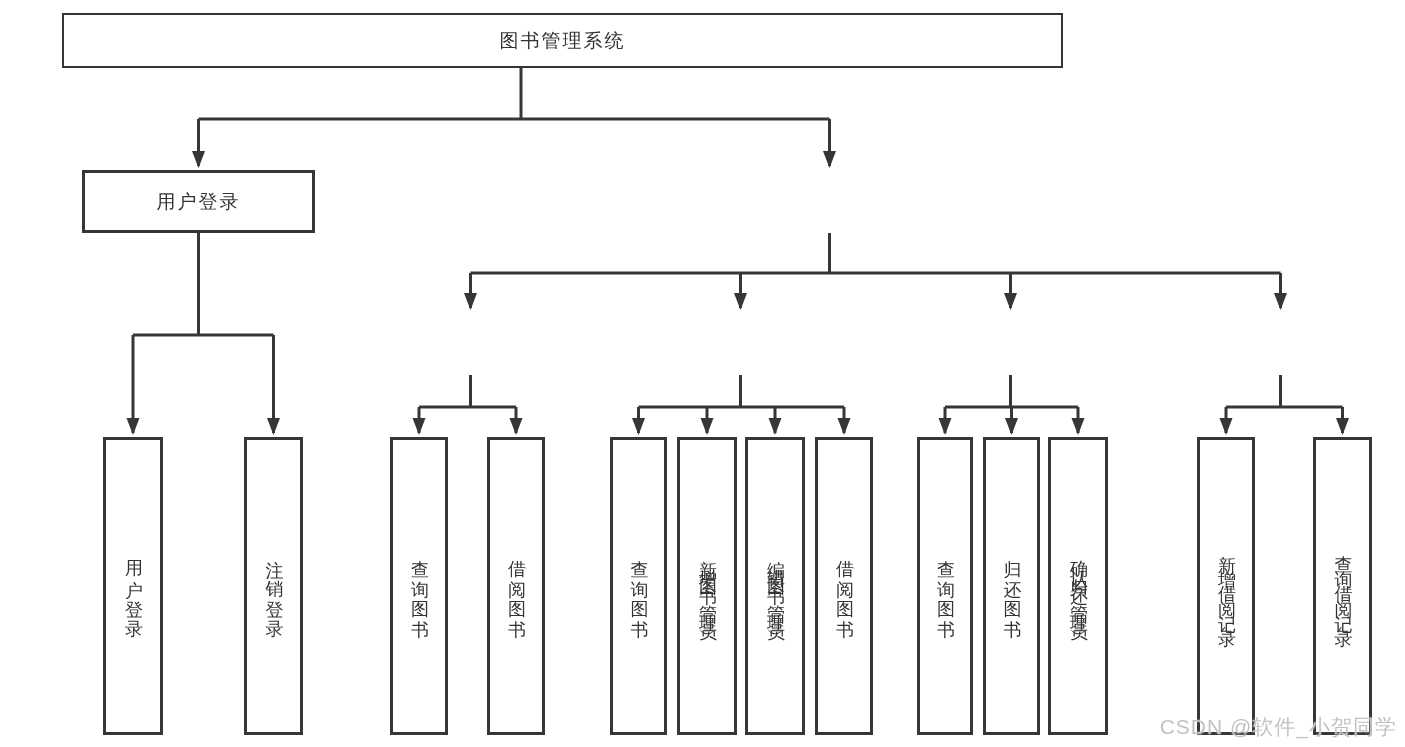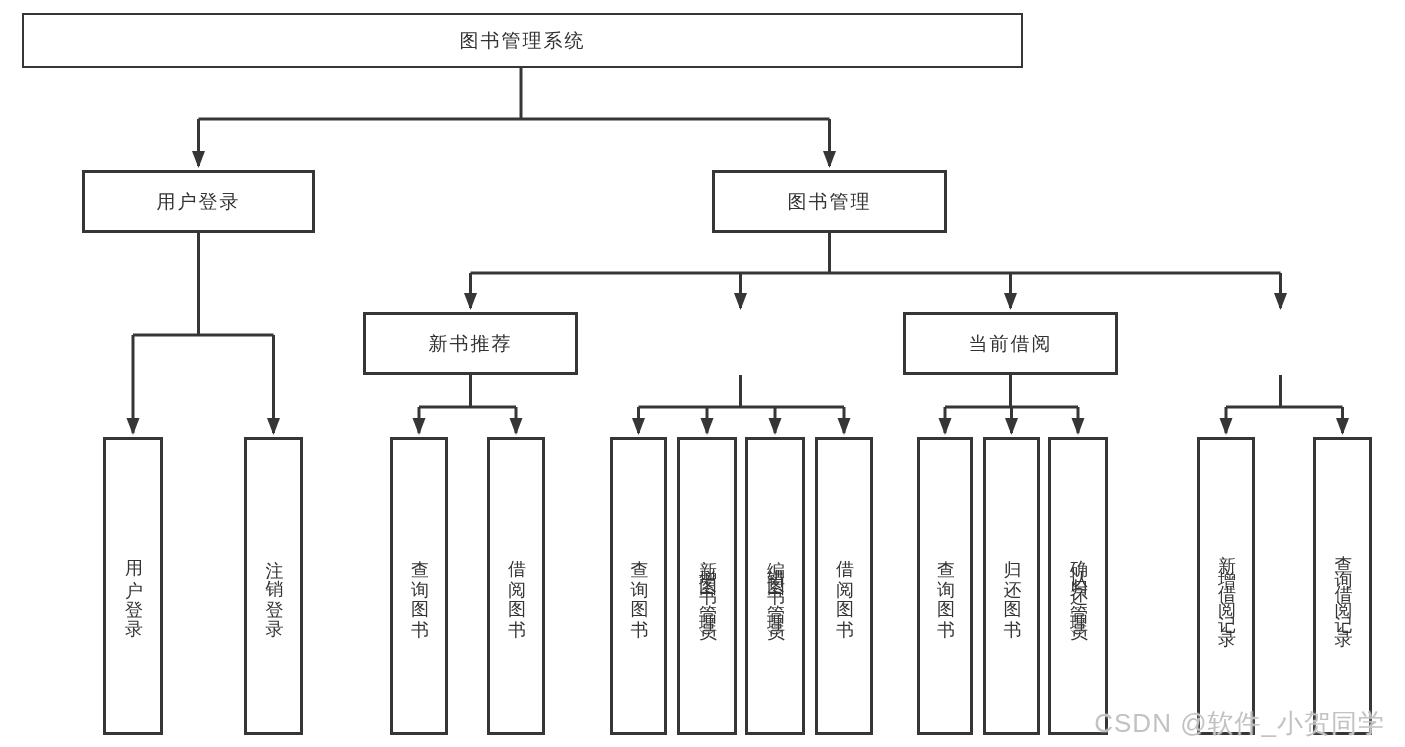--- a/index.html
+++ b/index.html
@@ -6,31 +6,31 @@
   #canvas{
     position:relative;width:1405px;height:747px;background:#ffffff;overflow:hidden;
     font-family:"Liberation Sans",sans-serif;
   }
   #connectors{position:absolute;left:0;top:0;z-index:1;}
   .box{
     position:absolute;box-sizing:border-box;background:#ffffff;
     border:3px solid #363636;display:flex;align-items:center;justify-content:center;
     z-index:2;
   }
-  .root{border-width:2px;}
+  .root{border-width:2px;margin-left:40px;}
   .hlabel{
     font-size:19px;color:#333333;letter-spacing:2px;white-space:nowrap;
   }
   .vlabel{
     writing-mode:vertical-rl;text-orientation:mixed;
     font-size:18px;color:#333333;line-height:1.1;white-space:nowrap;
   }
   .watermark{
-    position:absolute;right:20px;bottom:6px;z-index:5;
-    font-size:26px;color:#c2c2c2;letter-spacing:1px;
+    position:absolute;right:8px;bottom:6px;z-index:5;
+    font-size:21px;color:#c2c2c2;letter-spacing:1px;
     text-shadow:0 0 2px #ffffff;white-space:nowrap;
   }
 </style>
 </head>
 <body>
 
 <div id="canvas">
 
   <svg id="connectors" width="1405" height="747" viewBox="0 0 1405 747">
     <defs>
@@ -82,30 +82,21 @@
     </g>
   </svg>
 
   <div class="box root" style="left:22px;top:13px;width:1001px;height:55px">
     <span class="hlabel">图书管理系统</span>
   </div>
 
   <div class="box" style="left:82px;top:170px;width:233px;height:63px">
     <span class="hlabel">用户登录</span>
   </div>
-  <div class="box" style="left:712px;top:170px;width:235px;height:63px">
-    <span class="hlabel">图书管理</span>
-  </div>
 
-  <div class="box" style="left:363px;top:312px;width:215px;height:63px">
-    <span class="hlabel">新书推荐</span>
-  </div>
-  <div class="box" style="left:903px;top:312px;width:215px;height:63px">
-    <span class="hlabel">当前借阅</span>
-  </div>
 
   <div class="box" style="left:103px;top:437px;width:60px;height:298px">
     <span class="vlabel" style="letter-spacing: 20px;">用户登录</span>
   </div>
   <div class="box" style="left:244px;top:437px;width:59px;height:298px">
     <span class="vlabel" style="letter-spacing: 20px;">注销登录</span>
   </div>
 
   <div class="box" style="left:390px;top:437px;width:58px;height:298px">
     <span class="vlabel" style="letter-spacing: 20px;">查询图书</span>

